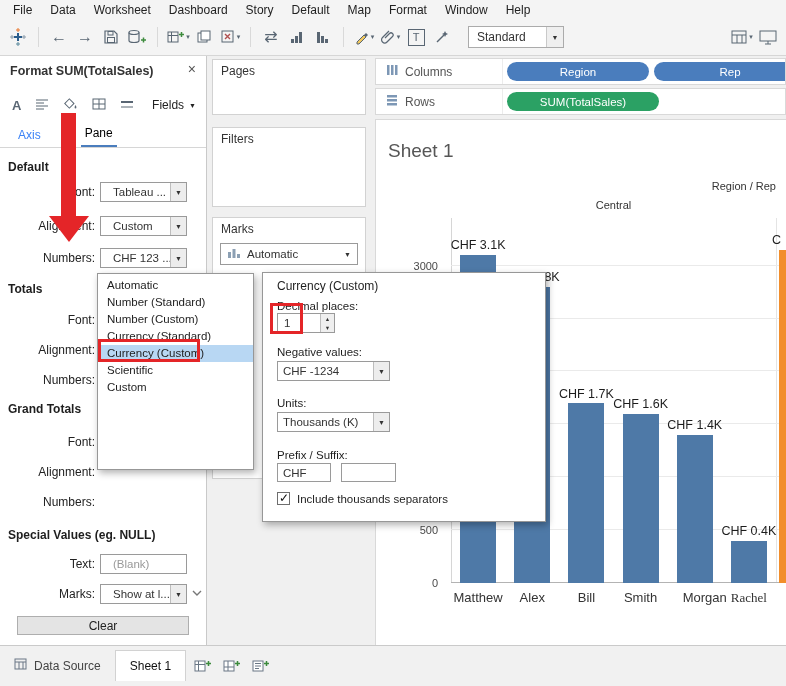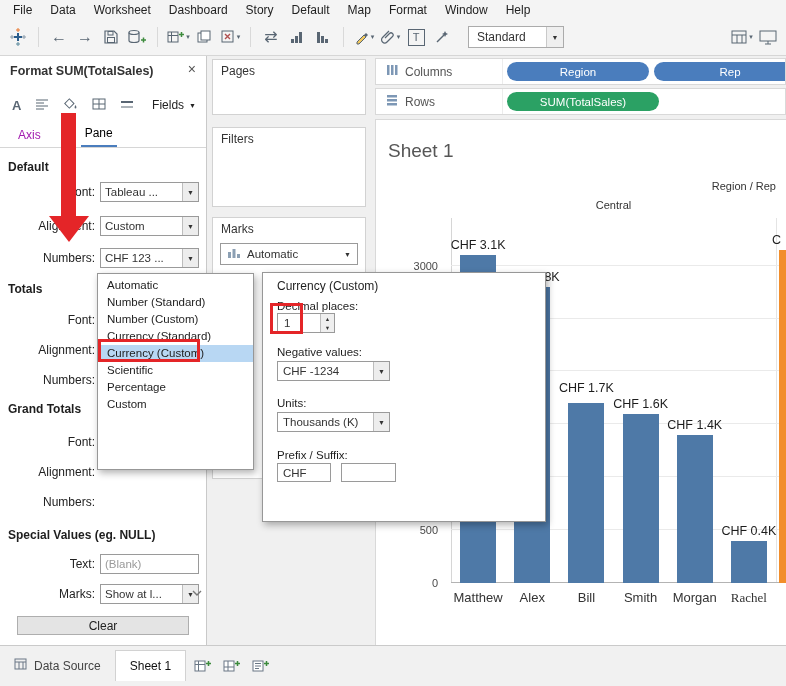--- a/index.html
+++ b/index.html
@@ -29,27 +29,27 @@
 
   
   .format-panel{position:absolute;left:0;top:56px;width:207px;height:589px;background:#fff;
     border-right:1px solid #c9c9c9}
   .fp-title{position:absolute;left:10px;top:8px;font-size:12.5px;font-weight:bold;color:#333;white-space:nowrap}
   .fp-close{position:absolute;right:10px;top:5px;font-size:14px;color:#555}
   .fp-tools{position:absolute;left:12px;right:10px;top:38px;height:22px;display:flex;align-items:center;gap:14px}
   .fp-fields{margin-left:auto;display:flex;align-items:center;gap:5px;font-size:12px;color:#222}
   .fp-tabs{position:absolute;left:0;right:0;top:66px;height:26px;border-bottom:1px solid #d6d6d6;
     display:flex;padding-left:14px;gap:36px;align-items:flex-end}
-  .fp-tab{padding:0 4px 5px;color:#a21caf}
+  .fp-tab{padding:0 4px 5px;color:#3b82f6}
   .fp-tab.selected{color:#000;border-bottom:2px solid #4a7dbd}
   .fp-section{position:absolute;left:8px;font-weight:bold;font-size:12px;color:#1e1e1e;white-space:nowrap}
   .fp-row{position:absolute;left:0;right:0;height:20px}
   .fp-row-label{position:absolute;left:0;width:95px;text-align:right;font-size:12px;color:#222;line-height:20px}
-  .combo,.textbox{position:absolute;left:100px;width:99px;height:20px;border:1px solid #9a9a9a;
-    background:#fff;font-size:11.5px;display:flex;align-items:center;padding:0 4px;white-space:nowrap;overflow:hidden}
+  .combo,.textbox{position:absolute;left:100px;width:87px;height:20px;border:1px solid #9a9a9a;
+    background:#fff;font-size:11.5px;display:flex;align-items:center;padding:0 12px;white-space:nowrap;overflow:hidden}
   .combo .arrow{position:absolute;right:0;top:0;bottom:0;width:16px;background:#ededed;
     border-left:1px solid #bdbdbd;display:flex;align-items:center;justify-content:center;font-size:7px;color:#333}
   .textbox{color:#999}
   .fp-scroll{position:absolute;right:4px;top:530px;color:#777;font-size:11px}
   .clear-btn{position:absolute;left:17px;right:17px;top:560px;height:19px;background:#e4e4e4;
     border:1px solid #aeaeae;display:flex;align-items:center;justify-content:center;font-size:12px;color:#222}
 
   
   .cards-panel{position:absolute;left:209px;top:56px;width:162px;height:589px}
   .card{position:absolute;left:3px;right:5px;background:#fff;border:1px solid #d2d2d2;
@@ -442,48 +442,47 @@
         <div class="gridline" style="bottom: 105.797px;"></div>
         <div class="gridline" style="bottom: 158.696px;"></div>
         <div class="gridline" style="bottom: 211.594px;"></div>
         <div class="gridline" style="bottom: 264.493px;"></div>
         <div class="gridline" style="bottom: 317.391px;"></div>
         <div class="bar" style="left: 9.08333px; width: 36px; height: 327.971px; background: rgb(78, 121, 167);"></div>
         <div class="bar-label" style="left: -14.9167px; bottom: 330.971px;">CHF 3.1K</div>
         <div class="bar" style="left: 63.25px; width: 36px; height: 296.232px; background: rgb(78, 121, 167);"></div>
         <div class="bar-label" style="left: 39.25px; bottom: 299.232px;">CHF 2.8K</div>
         <div class="bar" style="left: 117.417px; width: 36px; height: 179.855px; background: rgb(78, 121, 167);"></div>
-        <div class="bar-label" style="left: 93.4167px; bottom: 188px; text-align: center;">CHF 1.7K</div>
+        <div class="bar-label" style="left: 93.4167px; bottom: 182px; text-align: center;">CHF 1.7K</div>
         <div class="bar" style="left: 171.583px; width: 36px; height: 169.275px; background: rgb(78, 121, 167);"></div>
         <div class="bar-label" style="left: 147.583px; bottom: 172.275px;">CHF 1.6K</div>
         <div class="bar" style="left: 225.75px; width: 36px; height: 148.116px; background: rgb(78, 121, 167);"></div>
         <div class="bar-label" style="left: 201.75px; bottom: 151.116px;">CHF 1.4K</div>
         <div class="bar" style="left: 279.917px; width: 36px; height: 42.3188px; background: rgb(78, 121, 167);"></div>
         <div class="bar-label" style="left: 255.917px; bottom: 45.3188px;">CHF 0.4K</div>
         <div class="bar" style="left: 328px; width: 8px; height: 333.261px; background: rgb(242, 142, 43);"></div>
         <div class="bar-label" style="left: 321px; width: 15px; overflow: hidden; text-align: left; bottom: 336.261px;">C</div>
       </div>
     <div class="xlabels">
         <div class="xlabel" style="left: -4.91667px;">Matthew</div>
         <div class="xlabel" style="left: 49.25px;">Alex</div>
         <div class="xlabel" style="left: 103.417px;">Bill</div>
         <div class="xlabel" style="left: 157.583px;">Smith</div>
-        <div class="xlabel" style="left: 211.75px;">Morgan</div>
+        <div class="xlabel" style="left: 211.75px; text-align: right;">Morgan</div>
         <div class="xlabel" style="left: 265.917px; font-family: Liberation Serif, serif;">Rachel</div>
       </div>
   </div>
 
   <div class="list-popup">
       <div class="list-item">Automatic</div>
       <div class="list-item">Number (Standard)</div>
       <div class="list-item">Number (Custom)</div>
       <div class="list-item">Currency (Standard)</div>
       <div class="list-item selected">Currency (Custom)</div>
       <div class="list-item">Scientific</div>
-      <div class="list-item">Percentage</div>
       <div class="list-item">Custom</div>
     </div>
 
   <div class="dialog">
     <div class="dlg-title">Currency (Custom)</div>
     <div class="dlg-label" style="top:27px">Decimal places:</div>
     <div class="spin">
       <span>1</span>
       <span class="spin-btns">
         <span>▲</span>
@@ -500,20 +499,24 @@
       <span>Thousands (K)</span>
       <span class="arrow">▼</span>
     </div>
     <div class="dlg-label" style="top:176px">Prefix / Suffix:</div>
     <div class="dlg-input" style="left:14px;top:190px;width:54px">
         <span>CHF</span>
       </div>
     <div class="dlg-input" style="left:78px;top:190px;width:55px">
         <span></span>
       </div>
+    <div class="cbrow">
+      <span class="cb checked"></span>
+      <span>Include thousands separators</span>
+    </div>
   </div>
 
   <div class="ann arrow-shaft"></div>
   <div class="ann arrow-head"></div>
   <div class="ann red-rect-list"></div>
   <div class="ann red-rect-decimal"></div>
 
   <div class="statusbar">
     <div class="sb-tabs">
       <span class="sb-tab">

